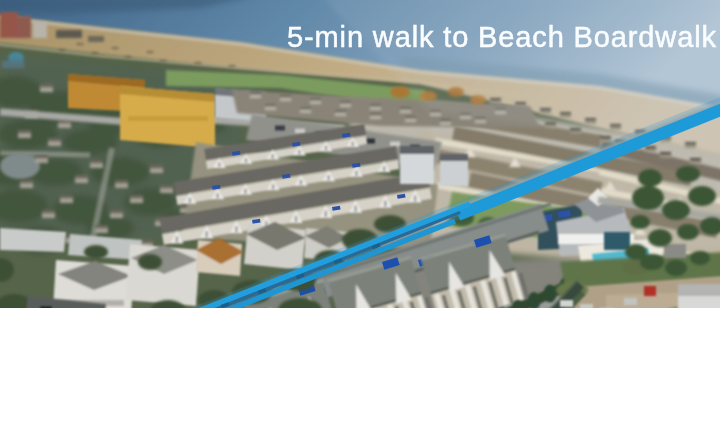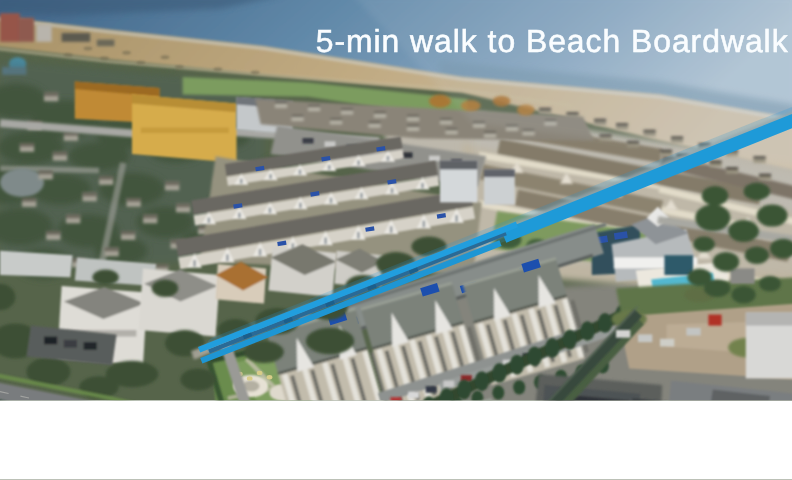--- a/index.html
+++ b/index.html
@@ -1,16 +1,16 @@
 <!DOCTYPE html>
 <html><head>
 <meta charset="utf-8">
 <style>
   html,body { margin:0; padding:0; }
-  #stage { position:relative; width:720px; height:364px; overflow:hidden; background:#56644a; }
+  #stage { position:relative; width:720px; height:308px; overflow:hidden; background:#56644a; }
 </style>
 </head>
 <body>
 
 <div id="stage">
 <svg width="720" height="436" viewBox="0 0 720 436" xmlns="http://www.w3.org/2000/svg">
 <defs>
   <linearGradient id="gOcean" x1="0" y1="0" x2="1" y2="0.18">
     <stop offset="0" stop-color="#3f6386"></stop>
     <stop offset="0.42" stop-color="#6088a8"></stop>

